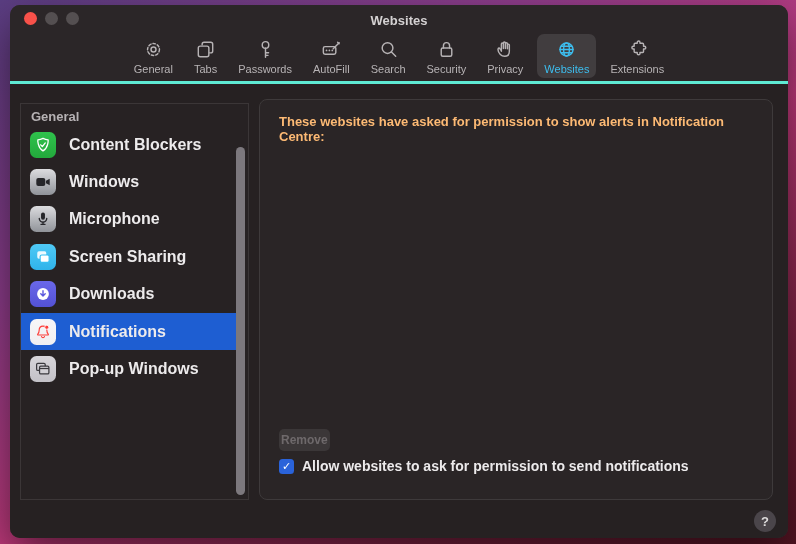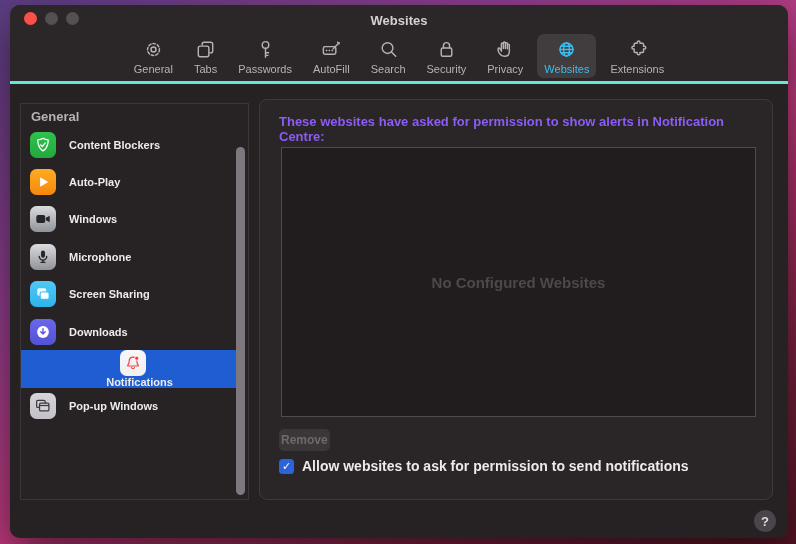--- a/index.html
+++ b/index.html
@@ -27,28 +27,28 @@
   .tb-item.selected{background:#413d3f;color:#3dbdee;}
   .tb-icon svg{width:23px;height:23px;display:block;stroke:currentColor;fill:none;stroke-width:1.5;stroke-linecap:round;stroke-linejoin:round;}
   .tb-label{font-size:11px;margin-top:2px;white-space:nowrap;}
   
   .content{position:relative;height:456px;background:#262122;}
   
   .sidebar{position:absolute;left:10px;top:19px;width:229px;height:397px;border:1px solid #3b3637;background:#272223;box-sizing:border-box;}
   .sidebar-header{font-size:13px;font-weight:700;color:#b6b2b4;padding:5px 10px 2px;height:15px;}
   .sb-list{list-style:none;margin:0;padding:0;}
   .sb-item{display:flex;align-items:center;height:37.4px;padding-left:9px;width:calc(100% - 12px);box-sizing:border-box;}
-  .sb-item.selected{background:#1e5ed2;flex-direction:column;}
+  .sb-item.selected{background:#1e5ed2;}
   .sb-icon{width:26px;height:26px;border-radius:6.5px;display:flex;align-items:center;justify-content:center;flex:none;}
   .sb-icon svg{width:18px;height:18px;display:block;}
-  .sb-label{margin-left:13px;font-size:11px;font-weight:700;color:#edebec;}
+  .sb-label{margin-left:13px;font-size:16px;font-weight:700;color:#edebec;}
   .scrollbar-thumb{position:absolute;right:3px;top:43px;width:9px;height:348px;border-radius:5px;background:#7c787d;}
   
   .panel{position:absolute;left:249px;top:15px;width:514px;height:401px;border:1px solid #3e3a3b;border-radius:8px;background:#2a2526;box-sizing:border-box;}
-  .panel-desc{position:absolute;left:19px;top:14px;font-size:13px;font-weight:700;color:#8b5cf6;}
+  .panel-desc{position:absolute;left:19px;top:14px;font-size:13px;font-weight:700;color:#fdba74;}
   .empty-box{position:absolute;left:21px;top:47px;width:475px;height:270px;background:#211d1e;border:1px solid #504b4c;display:flex;align-items:center;justify-content:center;box-sizing:border-box;}
   .empty-text{font-size:15px;font-weight:700;color:#4d4849;}
   .remove-btn{position:absolute;left:19px;top:329px;background:#3b3738;color:#6e696b;border:none;border-radius:5px;font-size:12px;font-weight:700;padding:4px 2px;font-family:inherit;}
   .checkbox-row{position:absolute;left:19px;top:358px;display:flex;align-items:center;gap:8px;}
   .checkbox{width:15px;height:15px;border-radius:3.5px;background:#2a63da;display:flex;align-items:center;justify-content:center;flex:none;}
   .check{color:#fff;font-size:11px;font-weight:700;line-height:1;}
   .checkbox-label{font-size:14px;font-weight:700;color:#eceaeb;}
   .help-btn{position:absolute;right:12px;bottom:8px;width:22px;height:22px;border-radius:50%;background:#4a454a;color:#dddbdc;border:none;font-size:13px;font-weight:700;display:flex;align-items:center;justify-content:center;font-family:inherit;}
 </style>
 </head>
@@ -159,28 +159,20 @@
           <li class="sb-item">
             <span class="sb-icon" style="background: linear-gradient(rgb(47, 194, 76), rgb(35, 169, 60));">
               <svg viewBox="0 0 22 22">
                 <path d="M11 2.8 c2.2 1.1 4.4 1.7 6.3 1.9 0 0 .6 9.3-6.3 13.5 C4.1 14 4.7 4.7 4.7 4.7 6.6 4.5 8.8 3.9 11 2.8 z" stroke="#fff" stroke-width="1.6" fill="none" stroke-linejoin="round"></path>
                 <path d="M8.2 10.8 l2 2.1 3.6-4.4" stroke="#fff" stroke-width="1.6" fill="none" stroke-linecap="round" stroke-linejoin="round"></path>
               </svg>
             </span>
             <span class="sb-label">Content Blockers</span>
           </li>
           <li class="sb-item">
-            <span class="sb-icon" style="background: linear-gradient(rgb(255, 171, 36), rgb(245, 136, 12));">
-              <svg viewBox="0 0 22 22">
-                <path d="M7.5 5.2 v11.6 L17.5 11 z" fill="#fff"></path>
-              </svg>
-            </span>
-            <span class="sb-label">Auto-Play</span>
-          </li>
-          <li class="sb-item">
             <span class="sb-icon" style="background: linear-gradient(rgb(220, 220, 223), rgb(144, 147, 153));">
               <svg viewBox="0 0 22 22">
                 <rect x="2.8" y="6.2" width="11" height="9.6" rx="2.4" fill="#26262a"></rect>
                 <path d="M14.6 9.6 l4.6-2.6 v8 l-4.6-2.6 z" fill="#26262a"></path>
               </svg>
             </span>
             <span class="sb-label">Windows</span>
           </li>
           <li class="sb-item">
             <span class="sb-icon" style="background: linear-gradient(rgb(220, 220, 223), rgb(144, 147, 153));">
@@ -229,23 +221,20 @@
               </svg>
             </span>
             <span class="sb-label">Pop-up Windows</span>
           </li>
         </ul>
       <div class="scrollbar-thumb"></div>
     </div>
 
     <div class="panel">
       <div class="panel-desc">These websites have asked for permission to show alerts in Notification Centre:</div>
-      <div class="empty-box">
-        <span class="empty-text">No Configured Websites</span>
-      </div>
       <button class="remove-btn" disabled="">Remove</button>
       <div class="checkbox-row">
         <span class="checkbox">
           <span class="check">✓</span>
         </span>
         <span class="checkbox-label">Allow websites to ask for permission to send notifications</span>
       </div>
     </div>
 
     <button class="help-btn">?</button>

